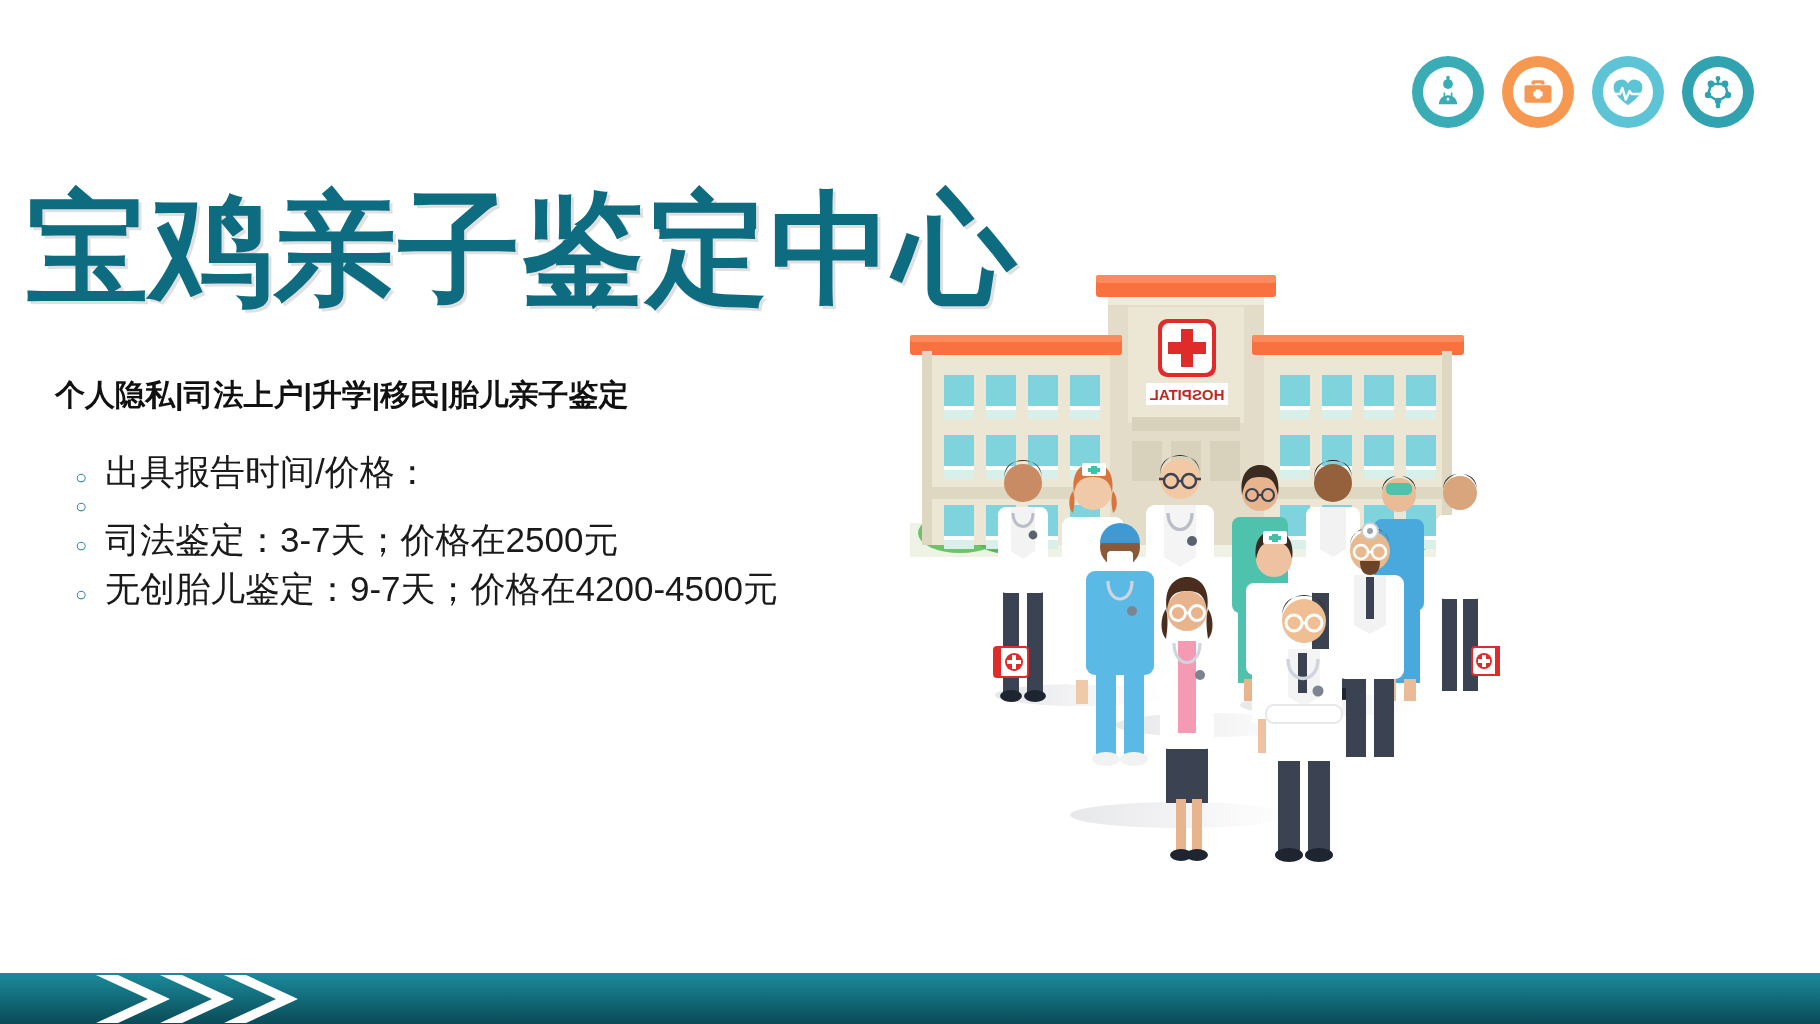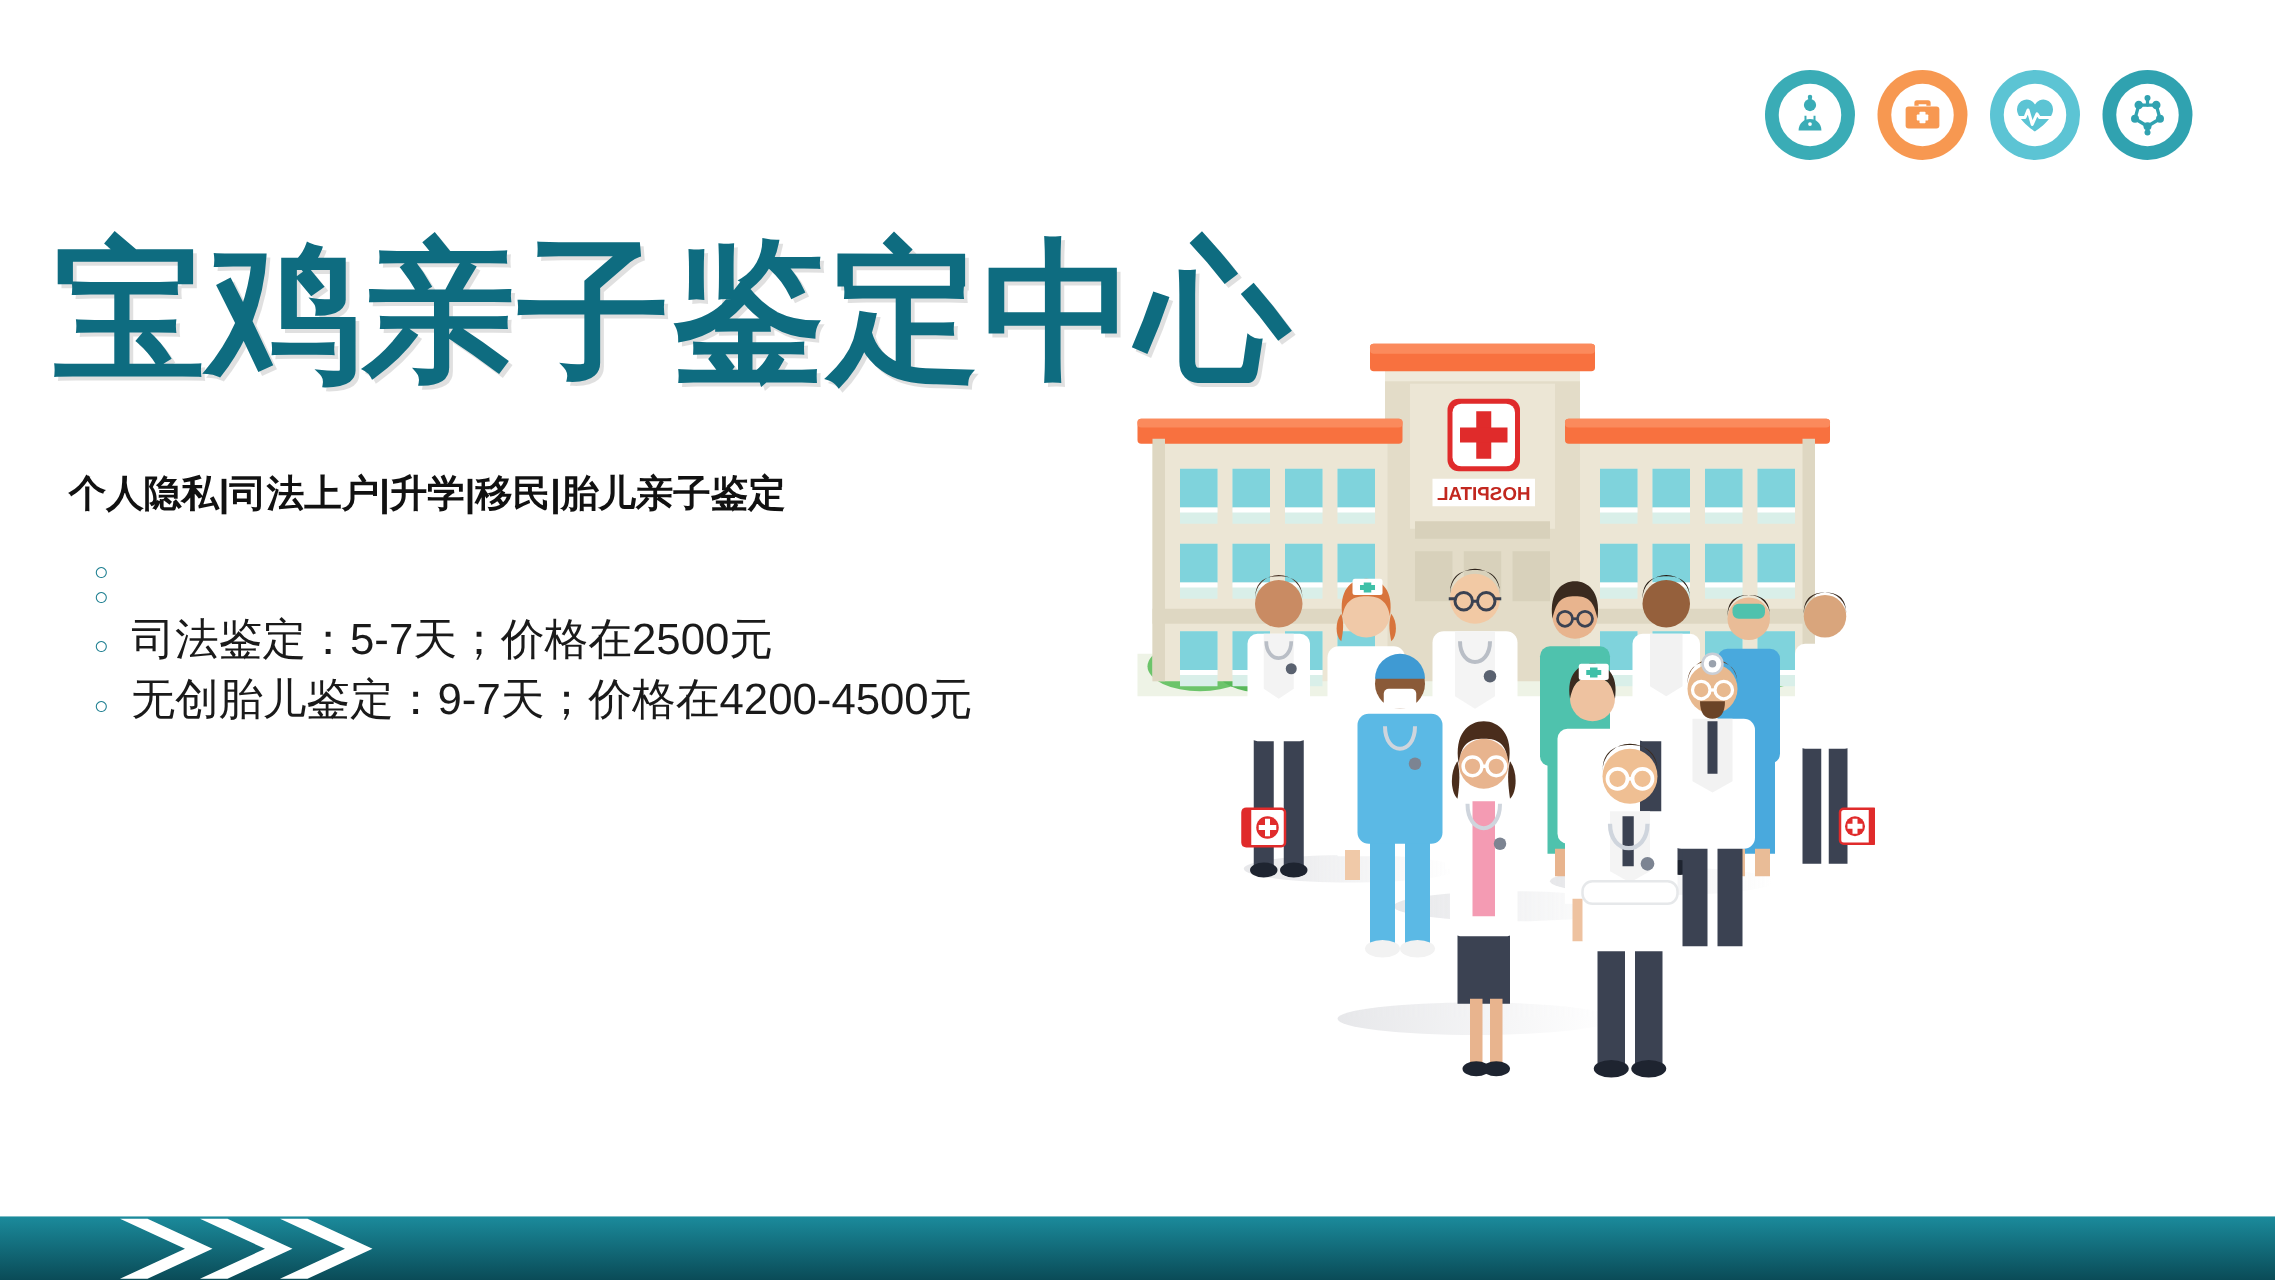--- a/index.html
+++ b/index.html
@@ -48,21 +48,20 @@
   .title {
     position: absolute;
     left: 26px;
     top: 188px;
     font-size: 122px;
     line-height: 1.0;
     font-weight: bold;
     letter-spacing: 2px;
     white-space: nowrap;
     text-shadow: 3px 3px 0 rgba(0,0,0,0.12);
-    margin-left: 16px;
   }
 
   
   .subtitle {
     position: absolute;
     left: 55px;
     top: 375px;
     font-size: 30px;
     font-weight: bold;
     color: #111111;
@@ -187,27 +186,28 @@
 
 </div>
 
 <div class="title" style="color:#0e6c80;">宝鸡亲子鉴定中心</div>
 
 <div class="subtitle">个人隐私|司法上户|升学|移民|胎儿亲子鉴定</div>
 
 <ul class="bullets">
   <li>
     <span class="marker">○</span>
+    <span class="btext">出具报告时间/价格：</span>
   </li>
   <li>
     <span class="marker">○</span>
   </li>
   <li>
     <span class="marker">○</span>
-    <span class="btext">司法鉴定：5-7天；价格在2500元</span>
+    <span class="btext">司法鉴定：3-7天；价格在2500元</span>
   </li>
   <li>
     <span class="marker">○</span>
     <span class="btext">无创胎儿鉴定：9-7天；价格在4200-4500元</span>
   </li>
 </ul>
 
 <div class="illustration">
 <svg width="620" height="620" viewBox="0 0 620 620" aria-hidden="true">
 

